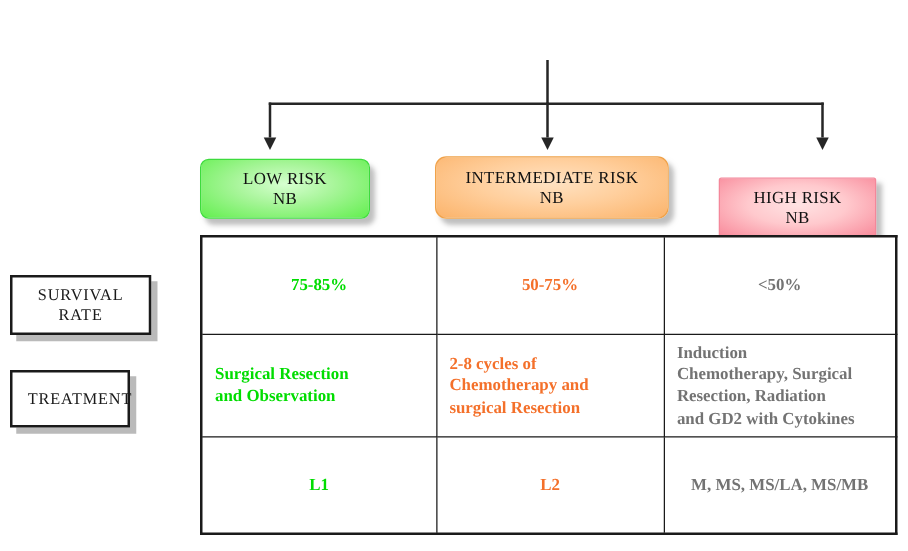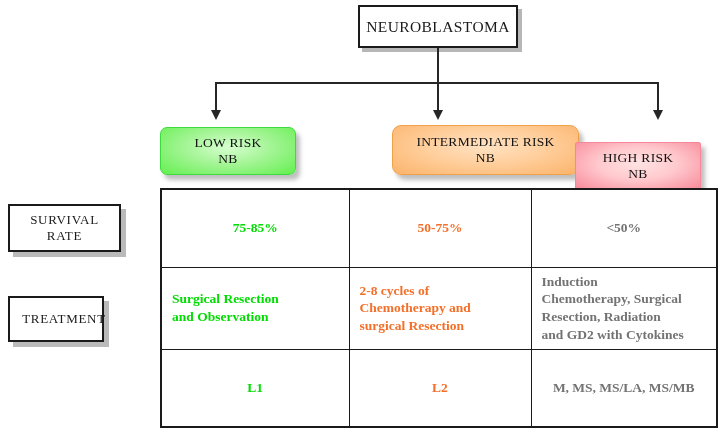--- a/index.html
+++ b/index.html
@@ -95,21 +95,20 @@
   }
   .risk-int {
     left: 348px;
     top: 125px;
     width: 187px;
     height: 50px;
     border-radius: 9px;
     border: 1.5px solid #f0a24a;
     background: radial-gradient(ellipse at 50% 42%, #ffe2c2 0%, #ffcf9d 45%, #fbb36a 100%);
     box-shadow: 4px 5px 4px rgba(170,170,170,0.75);
-    margin-left: 44px;
   }
   .risk-high {
     left: 575px;
     top: 126px;
     width: 126px;
     height: 48px;
     border-radius: 2px;
     border: 1.5px solid #f4879a;
     background: radial-gradient(ellipse at 50% 45%, #ffe3e3 0%, #ffc9cd 45%, #f8899a 100%);
     box-shadow: 4px 5px 4px rgba(170,170,170,0.75);
@@ -129,21 +128,21 @@
     box-sizing: border-box;
     line-height: 1.25;
   }
   .label-box .line {
     font-family: "Liberation Serif", serif;
     font-size: 13px;
     color: #1a1a1a;
     letter-spacing: 0.7px;
     white-space: nowrap;
   }
-  .lb-survival  { left: 8px;  top: 204px; width: 113px; height: 48px; }
+  .lb-survival  { left: 8px;  top: 220px; width: 113px; height: 48px; }
   .lb-treatment { left: 8px;  top: 296px; width: 96px; height: 46px; padding-left: 16px; }
   .lb-stages    { left: 8px;  top: 371px; width: 113px; height: 48px; }
 
   
   #matrix {
     position: absolute;
     left: 160px;
     top: 188px;
     width: 556px;
     height: 238px;
@@ -180,23 +179,20 @@
   .c-orange { color: #f4702a; }
   .c-red    { color: #737373; }
 
   .pct { font-size: 13.5px; }
 </style>
 </head>
 <body>
 
 <div id="canvas">
 
-  <div class="root-box">
-    <span class="txt">NEUROBLASTOMA</span>
-  </div>
 
   <div class="conn v-stem"></div>
   <div class="conn h-bar"></div>
   <div class="conn v-left"></div>
   <div class="conn v-mid"></div>
   <div class="conn v-right"></div>
   <div class="arrow-head ah-left"></div>
   <div class="arrow-head ah-mid"></div>
   <div class="arrow-head ah-right"></div>
 

